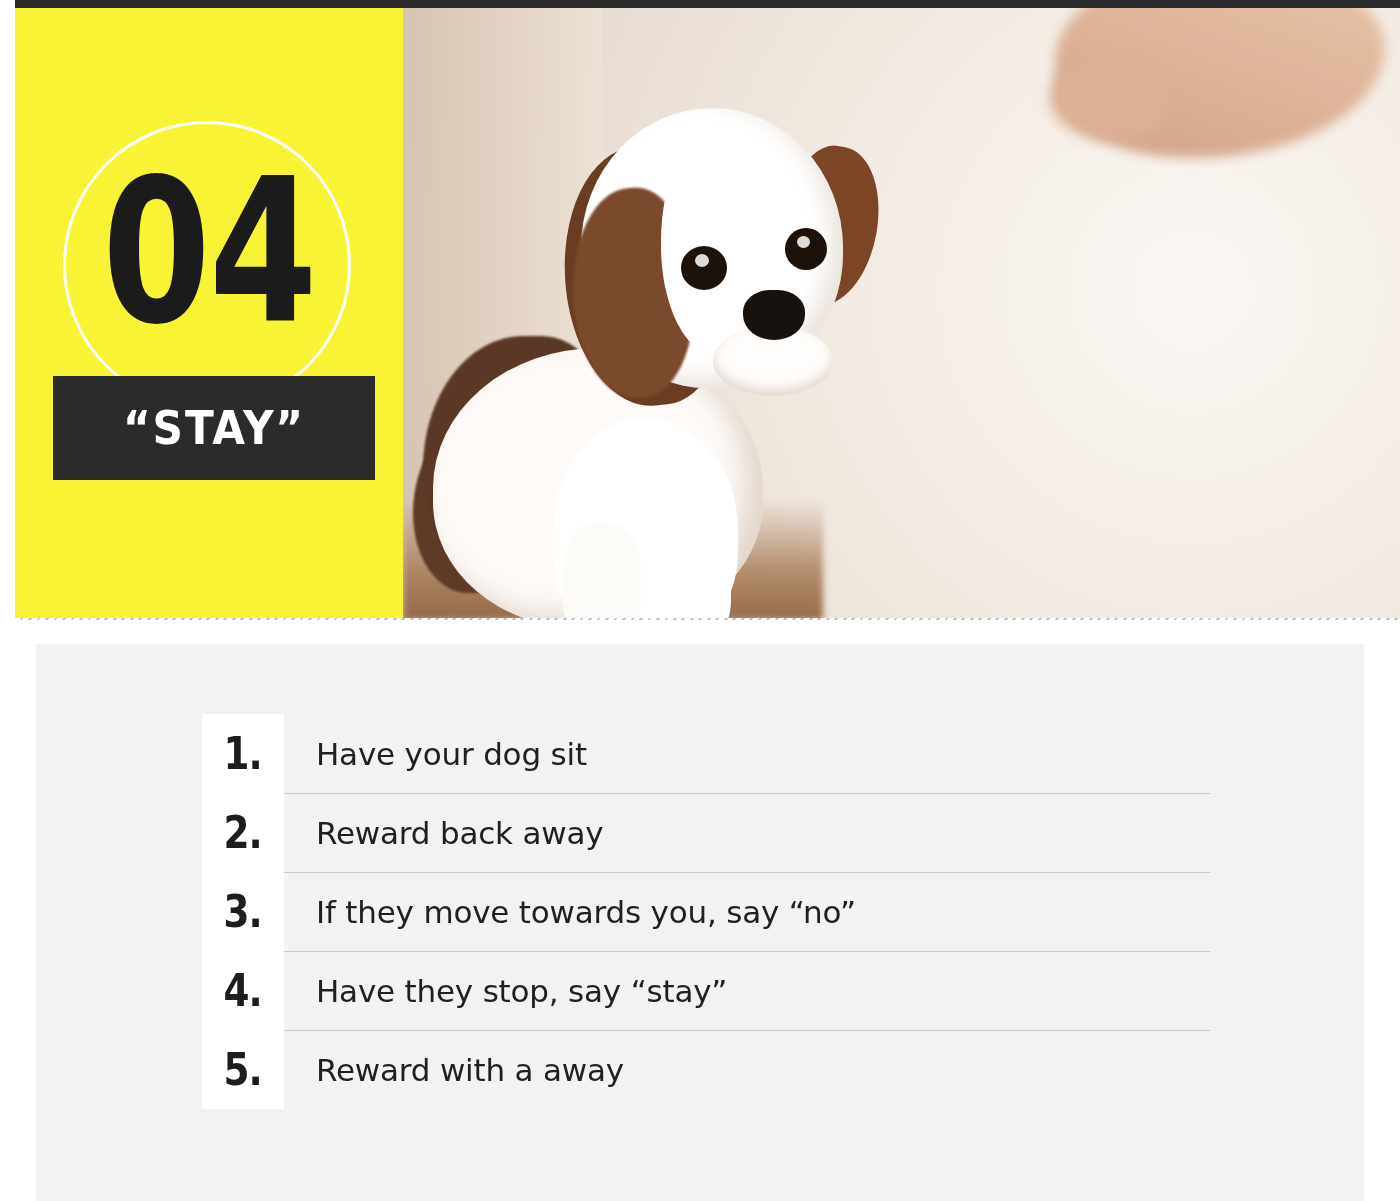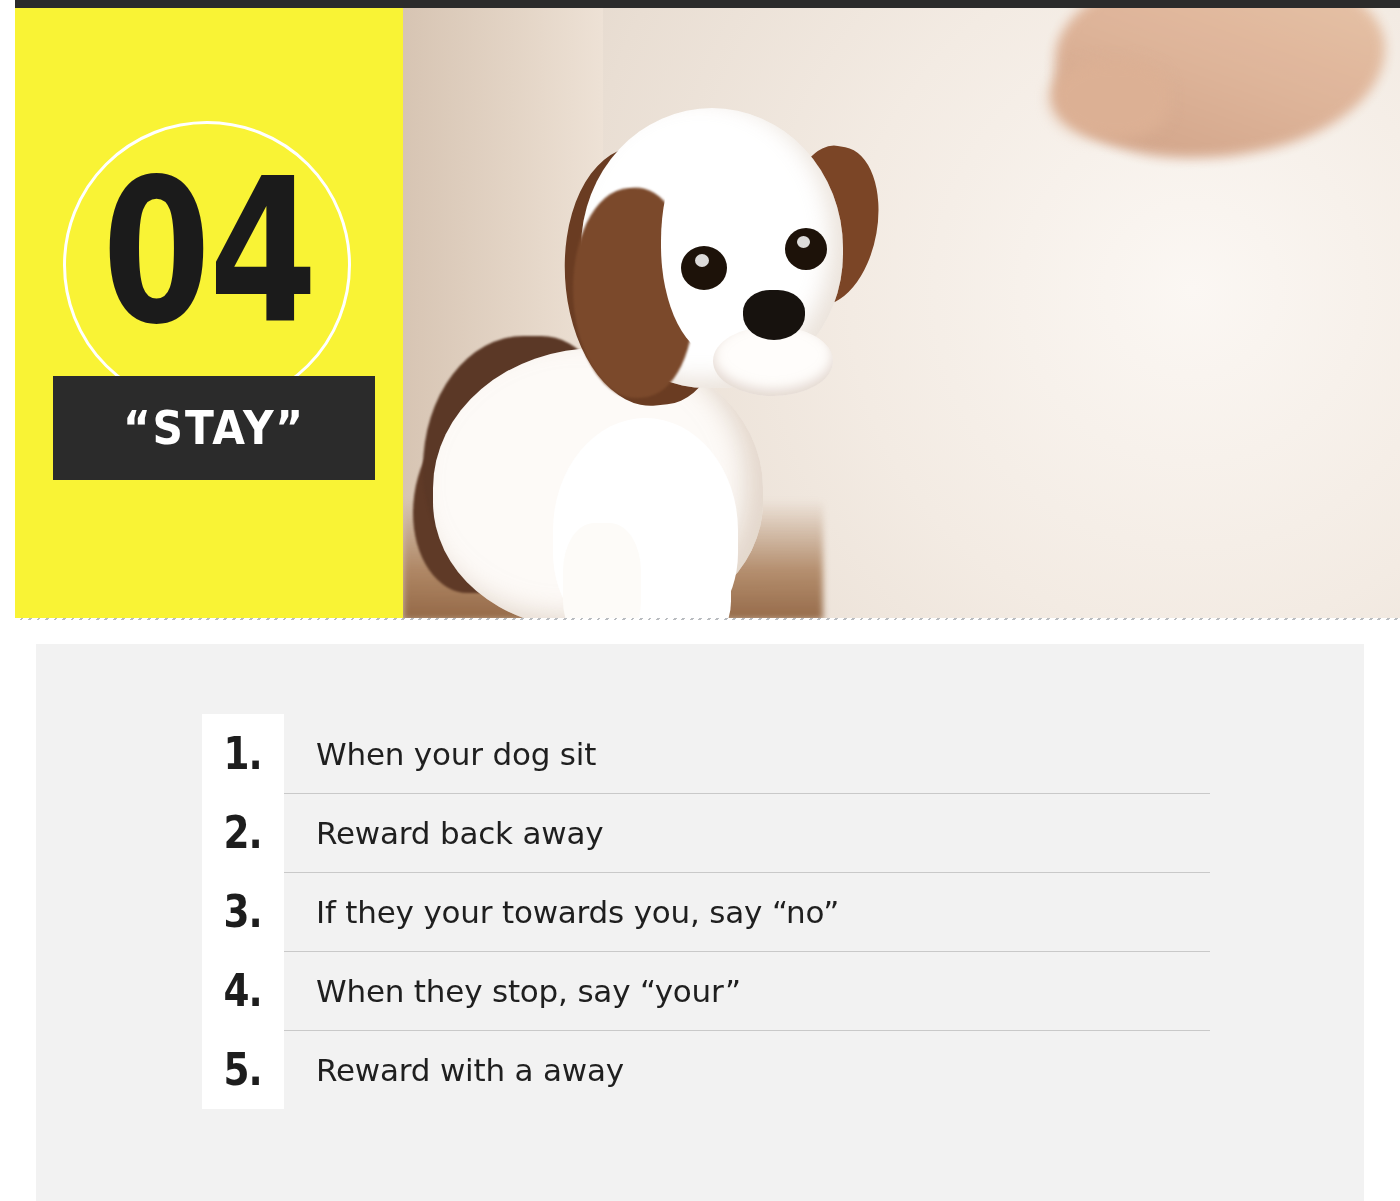--- a/index.html
+++ b/index.html
@@ -403,42 +403,42 @@
     <div class="hatch"></div>
   </div>
 
   <div class="content">
     <div class="steps">
 
       <div class="step-row">
         <div class="step-num">
             <span>1.</span>
           </div>
-        <div class="step-text">When your dog sit</div>
+        <div class="step-text">Have your dog sit</div>
       </div>
 
       <div class="step-row">
         <div class="step-num">
             <span>2.</span>
           </div>
         <div class="step-text">Reward back away</div>
       </div>
 
       <div class="step-row">
         <div class="step-num">
             <span>3.</span>
           </div>
-        <div class="step-text">If they your towards you, say “no”</div>
+        <div class="step-text">If they move towards you, say “no”</div>
       </div>
 
       <div class="step-row">
         <div class="step-num">
             <span>4.</span>
           </div>
-        <div class="step-text">When they stop, say “your”</div>
+        <div class="step-text">Have they stop, say “stay”</div>
       </div>
 
       <div class="step-row">
         <div class="step-num">
             <span>5.</span>
           </div>
         <div class="step-text">Reward with a away</div>
       </div>
 
     </div>

